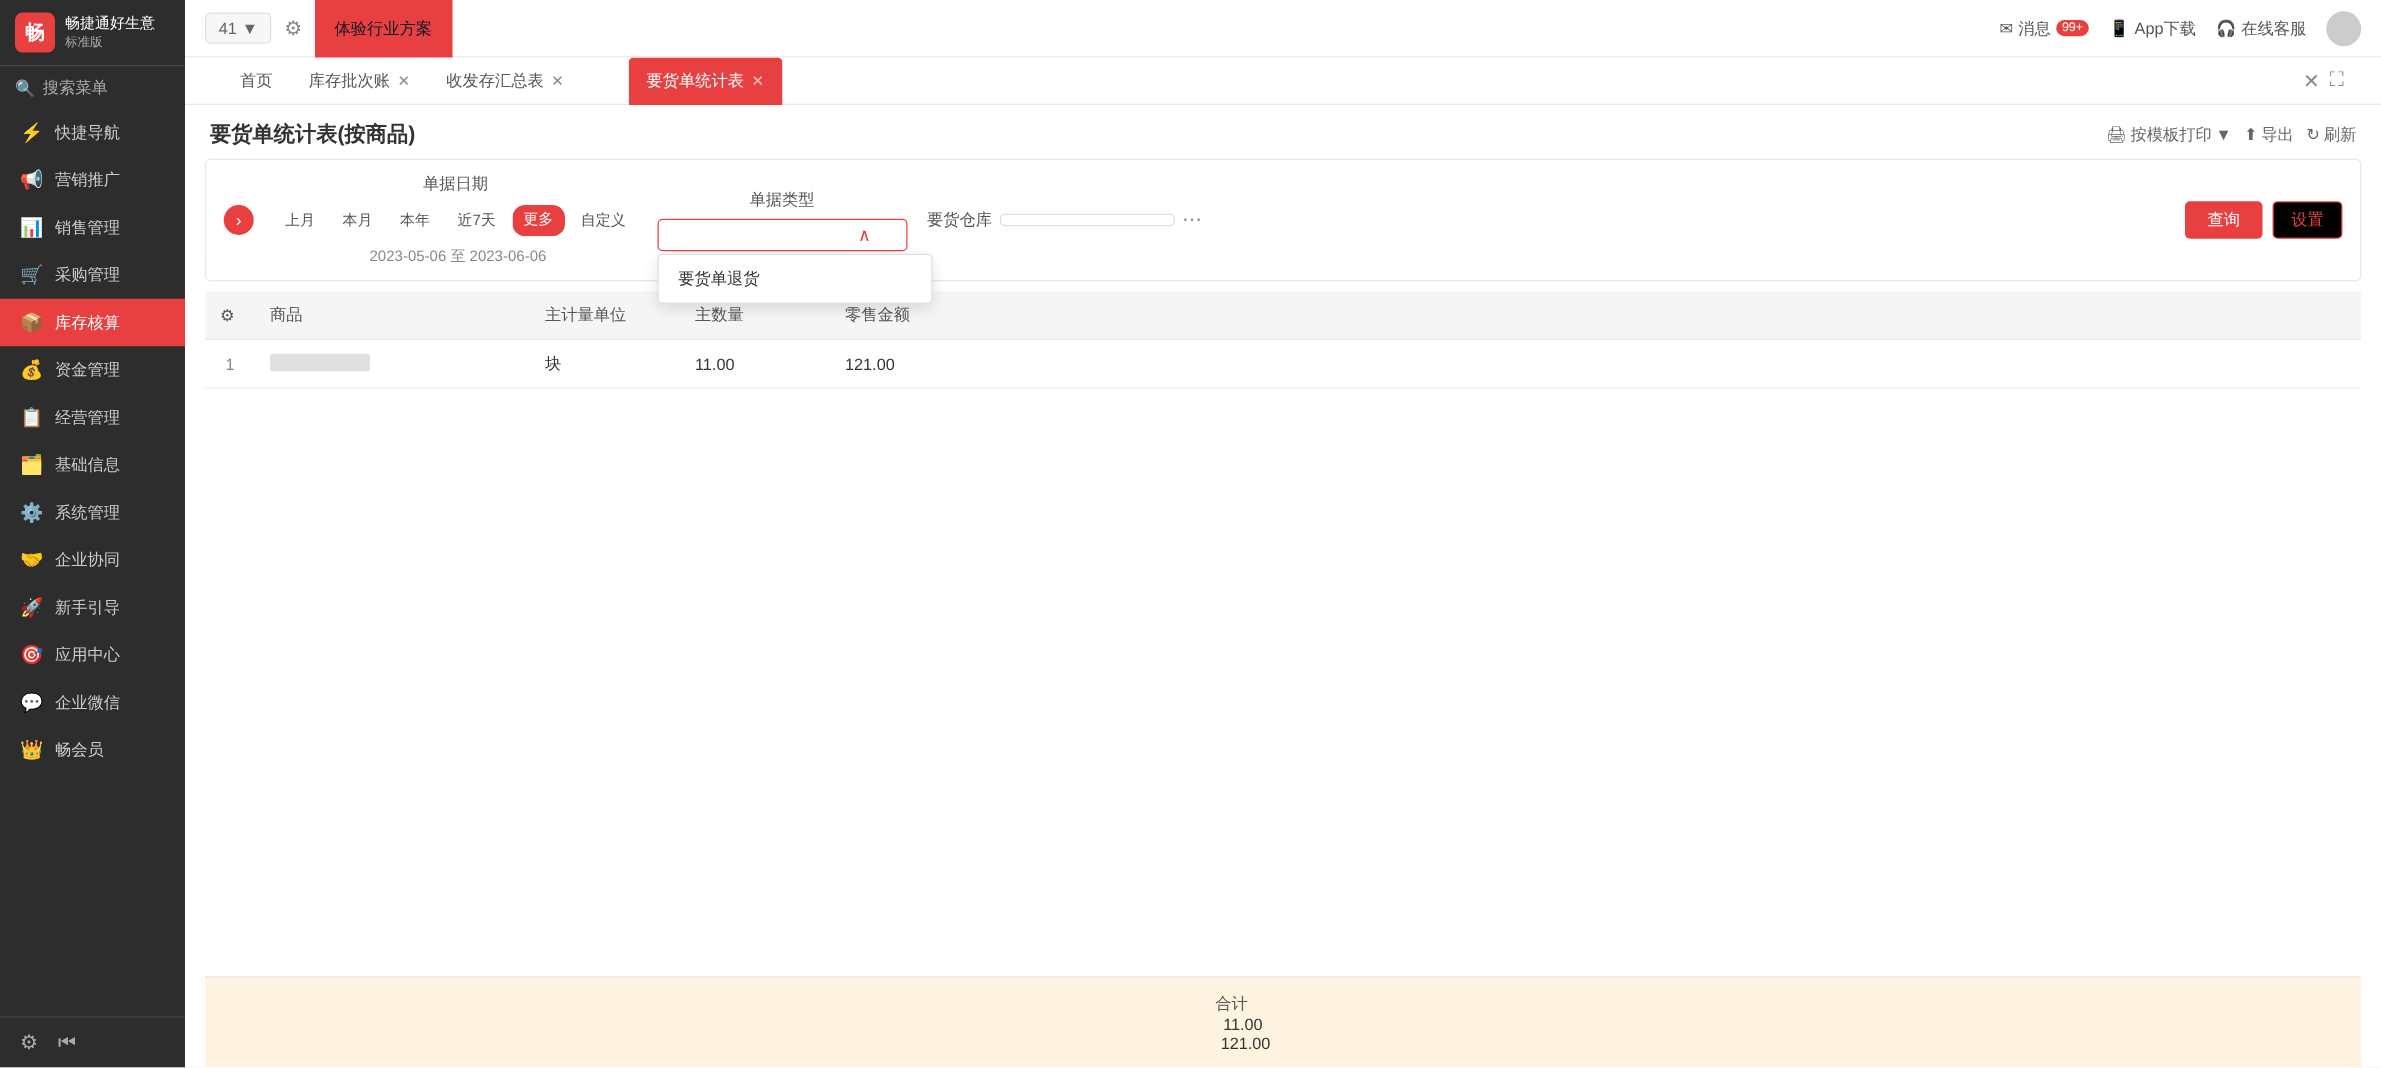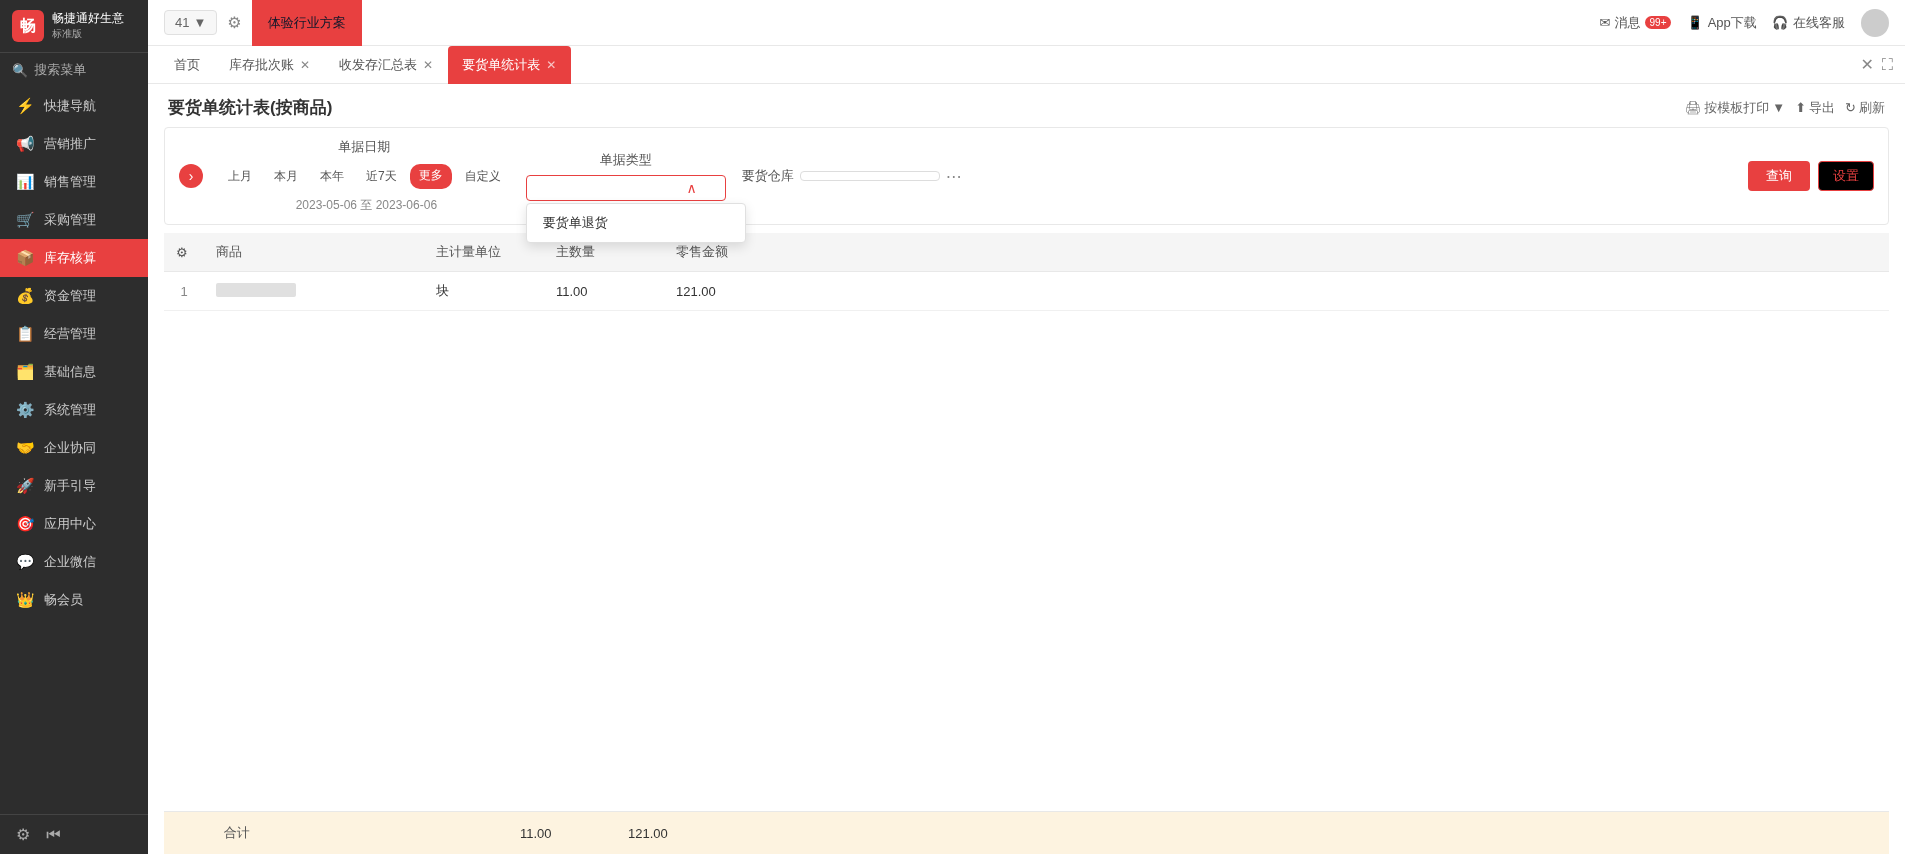--- a/index.html
+++ b/index.html
@@ -139,21 +139,21 @@
       background: #ccc;
       border-radius: 50%;
     }
 
     
     .tabs-bar {
       background: #fff;
       display: flex;
       align-items: center;
       border-bottom: 1px solid #e8e8e8;
-      padding: 0 12px;
+      padding: 0 30px;
       height: 38px;
       gap: 0;
     }
     .tab {
       display: flex;
       align-items: center;
       padding: 0 14px;
       height: 38px;
       cursor: pointer;
       color: #555;
@@ -161,20 +161,21 @@
       border-right: 1px solid transparent;
       white-space: nowrap;
       gap: 6px;
       position: relative;
     }
     .tab.home { font-weight: 500; }
     .tab.active {
       background: #e84040;
       color: #fff;
       border-radius: 4px 4px 0 0;
+      margin-left: 37px;
     }
     .tab .tab-close {
       font-size: 12px;
       color: inherit;
       opacity: 0.7;
       cursor: pointer;
     }
     .tab.active .tab-close { color: #fff; }
     .tabs-expand { margin-left: auto; font-size: 16px; color: #888; cursor: pointer; display: flex; align-items: center; gap: 8px; }
 
@@ -379,24 +380,25 @@
       width: 80px;
       height: 14px;
       background: #e0e0e0;
       border-radius: 2px;
     }
 
     
     .table-footer {
       background: #fdf3e0;
       border-top: 1px solid #e8e8e8;
-      padding: 12px 4px;
+      padding: 12px 24px;
       display: flex;
       align-items: center;
       margin: 0 16px;
+      flex-direction: column;
     }
     .footer-total-label {
       width: 220px;
       color: #555;
       font-size: 13px;
       padding-left: 12px;
     }
     .footer-total-qty {
       width: 120px;
       color: #333;

